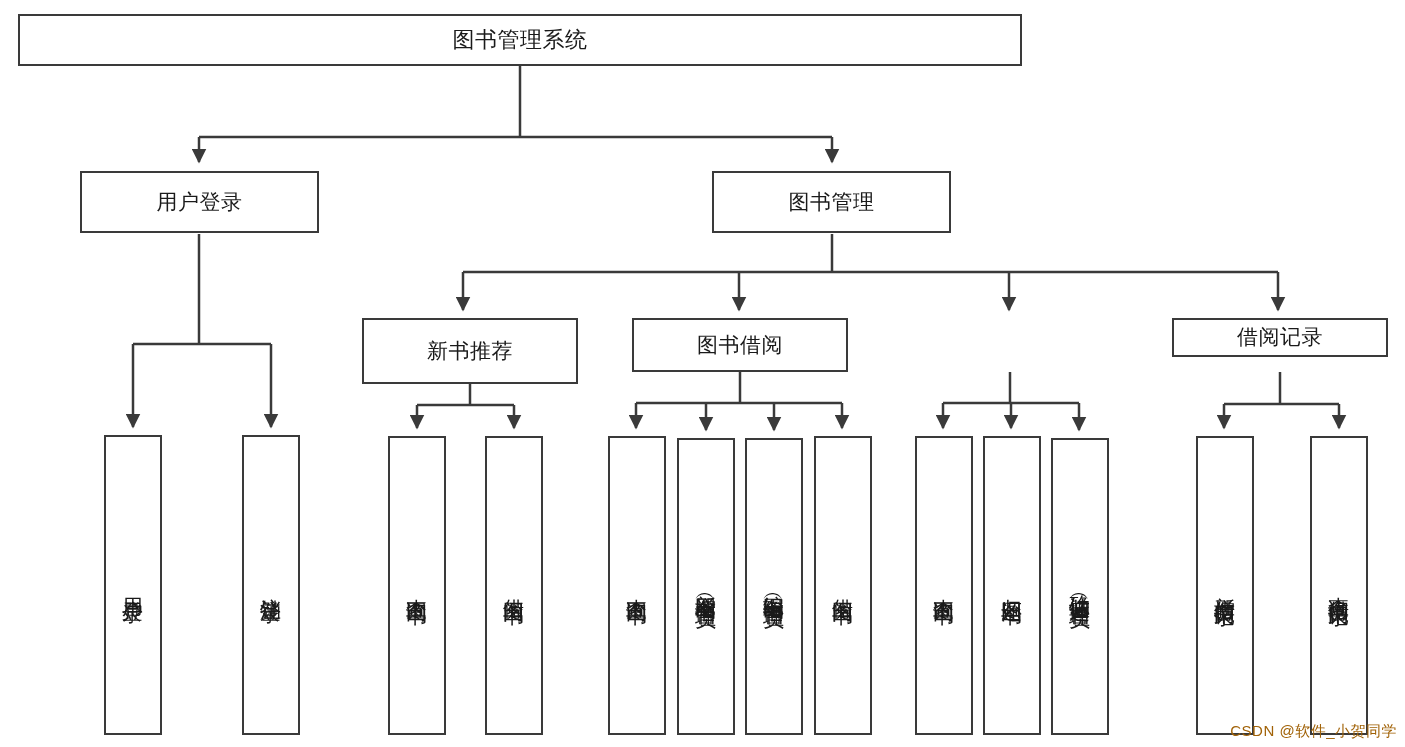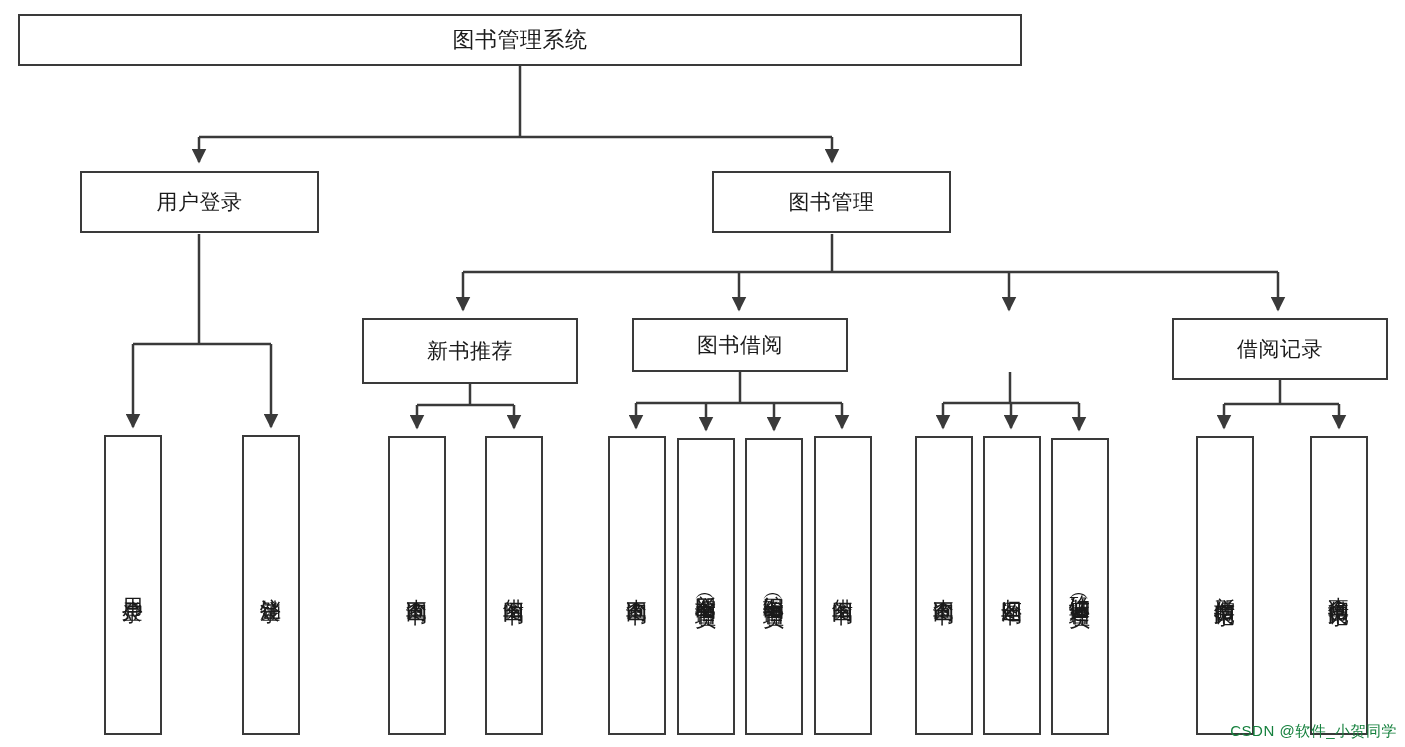--- a/index.html
+++ b/index.html
@@ -60,21 +60,21 @@
     font-size: 21px;
     letter-spacing: 2px;
     line-height: 1;
     white-space: nowrap;
   }
   #watermark {
     position: absolute;
     right: 8px;
     bottom: 6px;
     font-size: 15px;
-    color: #15803d;
+    color: #a16207;
     letter-spacing: 0.5px;
     white-space: nowrap;
     user-select: none;
   }
 </style>
 </head>
 <body>
 
 <div id="diagram-root">
 
@@ -138,21 +138,21 @@
   <div class="node horiz" style="left:712px; top:171px; width:239px; height:62px;justify-content:center;">
     <span class="node-label">图书管理</span>
   </div>
 
   <div class="node horiz" style="left:362px; top:318px; width:216px; height:66px;">
     <span class="node-label">新书推荐</span>
   </div>
   <div class="node horiz" style="left:632px; top:318px; width:216px; height:54px;">
     <span class="node-label">图书借阅</span>
   </div>
-  <div class="node horiz" style="left:1172px; top:318px; width:216px; height:62px;">
+  <div class="node horiz" style="left:1172px; top:318px; width:216px; height:39px;">
     <span class="node-label">借阅记录</span>
   </div>
 
   <div class="node vert" style="left:104px; top:435px; width:58px; height:300px;">
     <span class="node-label">用户登录</span>
   </div>
   <div class="node vert" style="left:242px; top:435px; width:58px; height:300px;">
     <span class="node-label">注销登录</span>
   </div>
 

